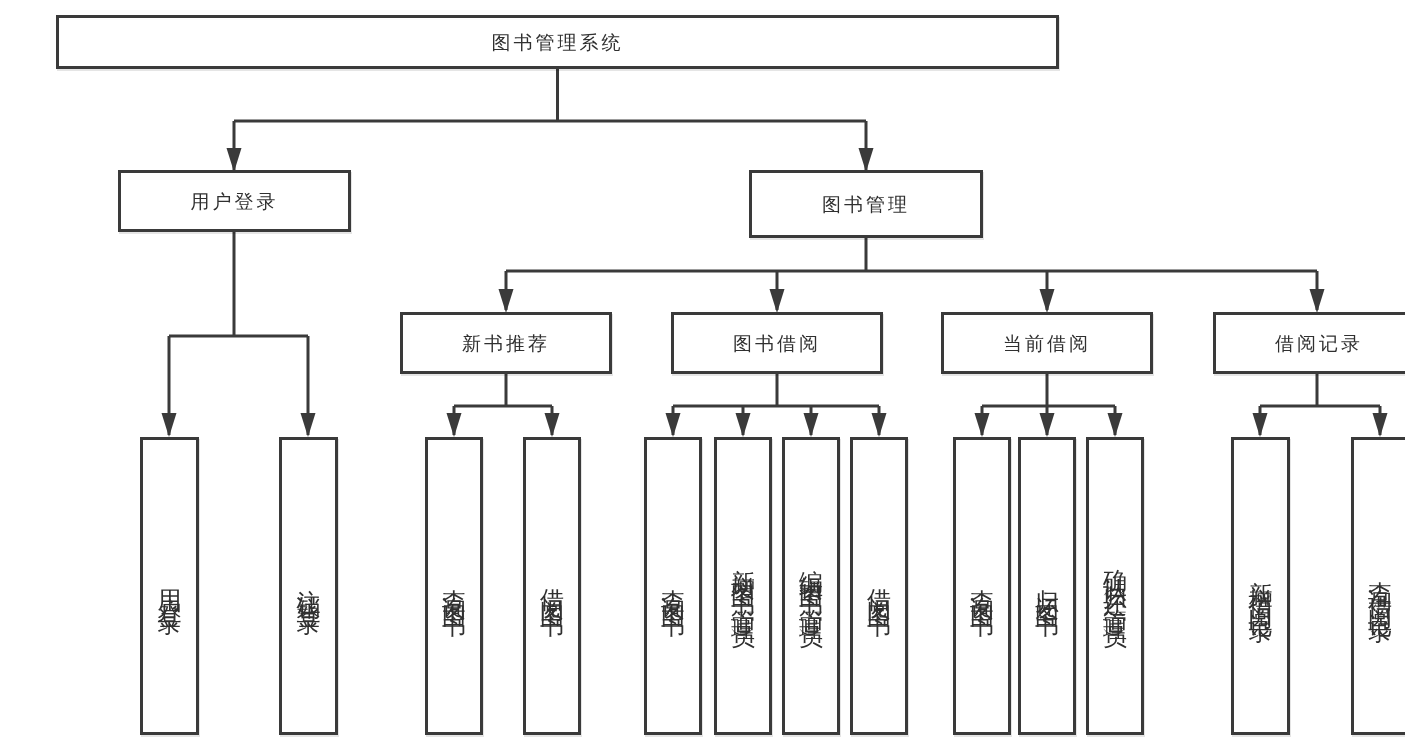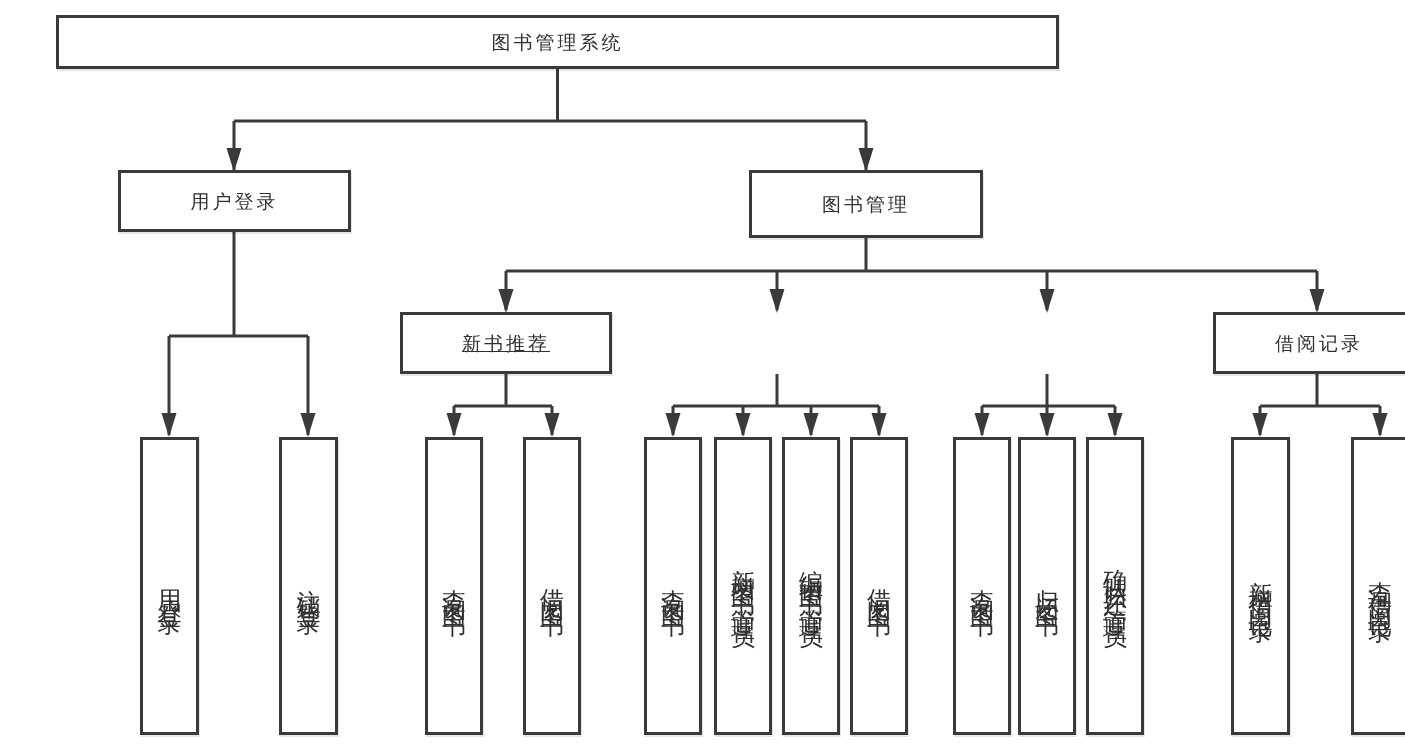--- a/index.html
+++ b/index.html
@@ -90,22 +90,28 @@
     <span class="hlabel">图书管理系统</span>
   </div>
 
   <div class="node" style="left:82px; top:170px; width:233px; height:62px;">
     <span class="hlabel">用户登录</span>
   </div>
   <div class="node" style="left:713px; top:170px; width:234px; height:68px;">
     <span class="hlabel">图书管理</span>
   </div>
 
-  <div class="node" style="left:364px; top:312px; width:212px; height:62px;text-decoration:underline;">
+  <div class="node" style="left:364px; top:312px; width:212px; height:62px;">
     <span class="hlabel">新书推荐</span>
+  </div>
+  <div class="node" style="left:635px; top:312px; width:212px; height:62px;">
+    <span class="hlabel">图书借阅</span>
+  </div>
+  <div class="node" style="left:905px; top:312px; width:212px; height:62px;">
+    <span class="hlabel">当前借阅</span>
   </div>
   <div class="node" style="left:1177px; top:312px; width:212px; height:62px;">
     <span class="hlabel">借阅记录</span>
   </div>
 
   <div class="node" style="left:104px; top:437px; width:59px; height:298px;">
     <span class="vlabel">用户登录</span>
   </div>
   <div class="node" style="left:243px; top:437px; width:59px; height:298px;">
     <span class="vlabel">注销登录</span>

